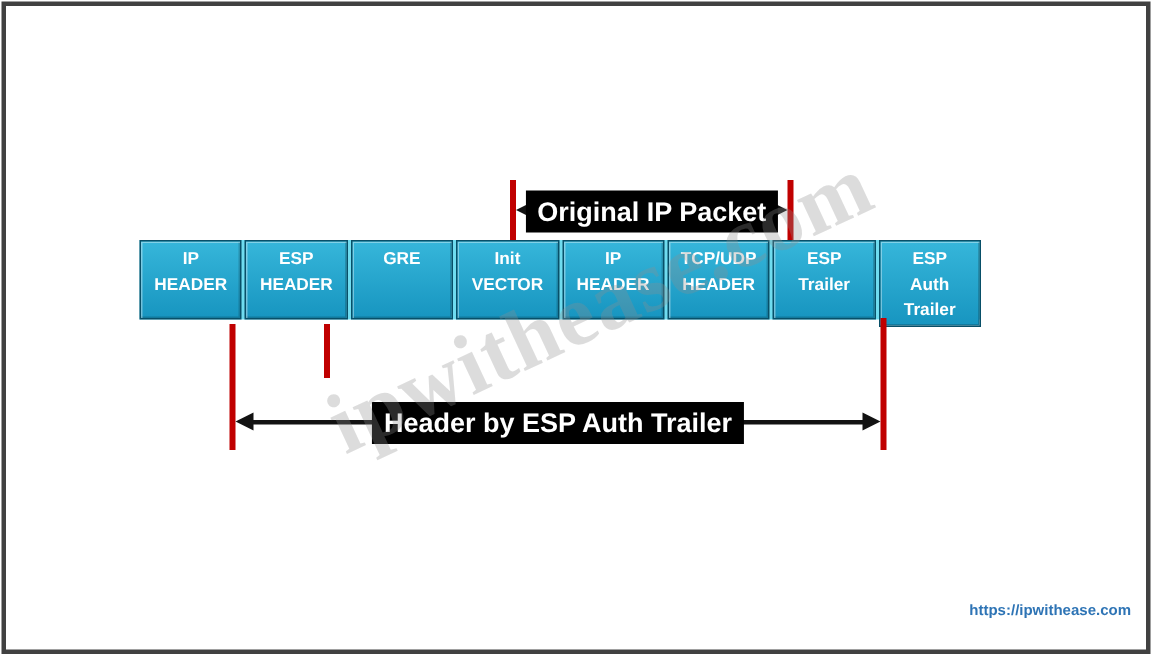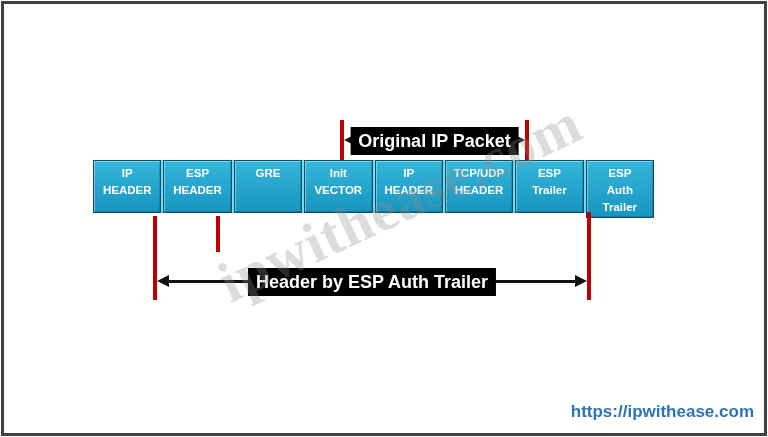--- a/index.html
+++ b/index.html
@@ -44,21 +44,21 @@
   #arrow-encrypted{left:220px;top:224px;width:367px;}
   #arrow-signed{left:157px;top:270px;width:430px;}
 
   
   #watermark{position:absolute;left:140px;top:163px;width:520px;height:80px;line-height:80px;
              transform:rotate(-25deg);font-family:"Liberation Serif",serif;font-weight:bold;
              font-size:58px;color:#8f8f8f;opacity:.30;text-align:center;letter-spacing:1px;
              z-index:30;pointer-events:none;}
 
   
-  #footer-url{position:absolute;right:14px;top:402px;font-weight:bold;font-size:17px;
+  #footer-url{position:absolute;right:14px;top:402px;font-weight:bold;font-size:10px;
               color:var(--url-blue);z-index:20;}
 </style>
 </head>
 <body>
 
 <div id="canvas">
   <div id="frame"></div>
 
   <div id="packet-row">
     <div class="packet-box">IP

